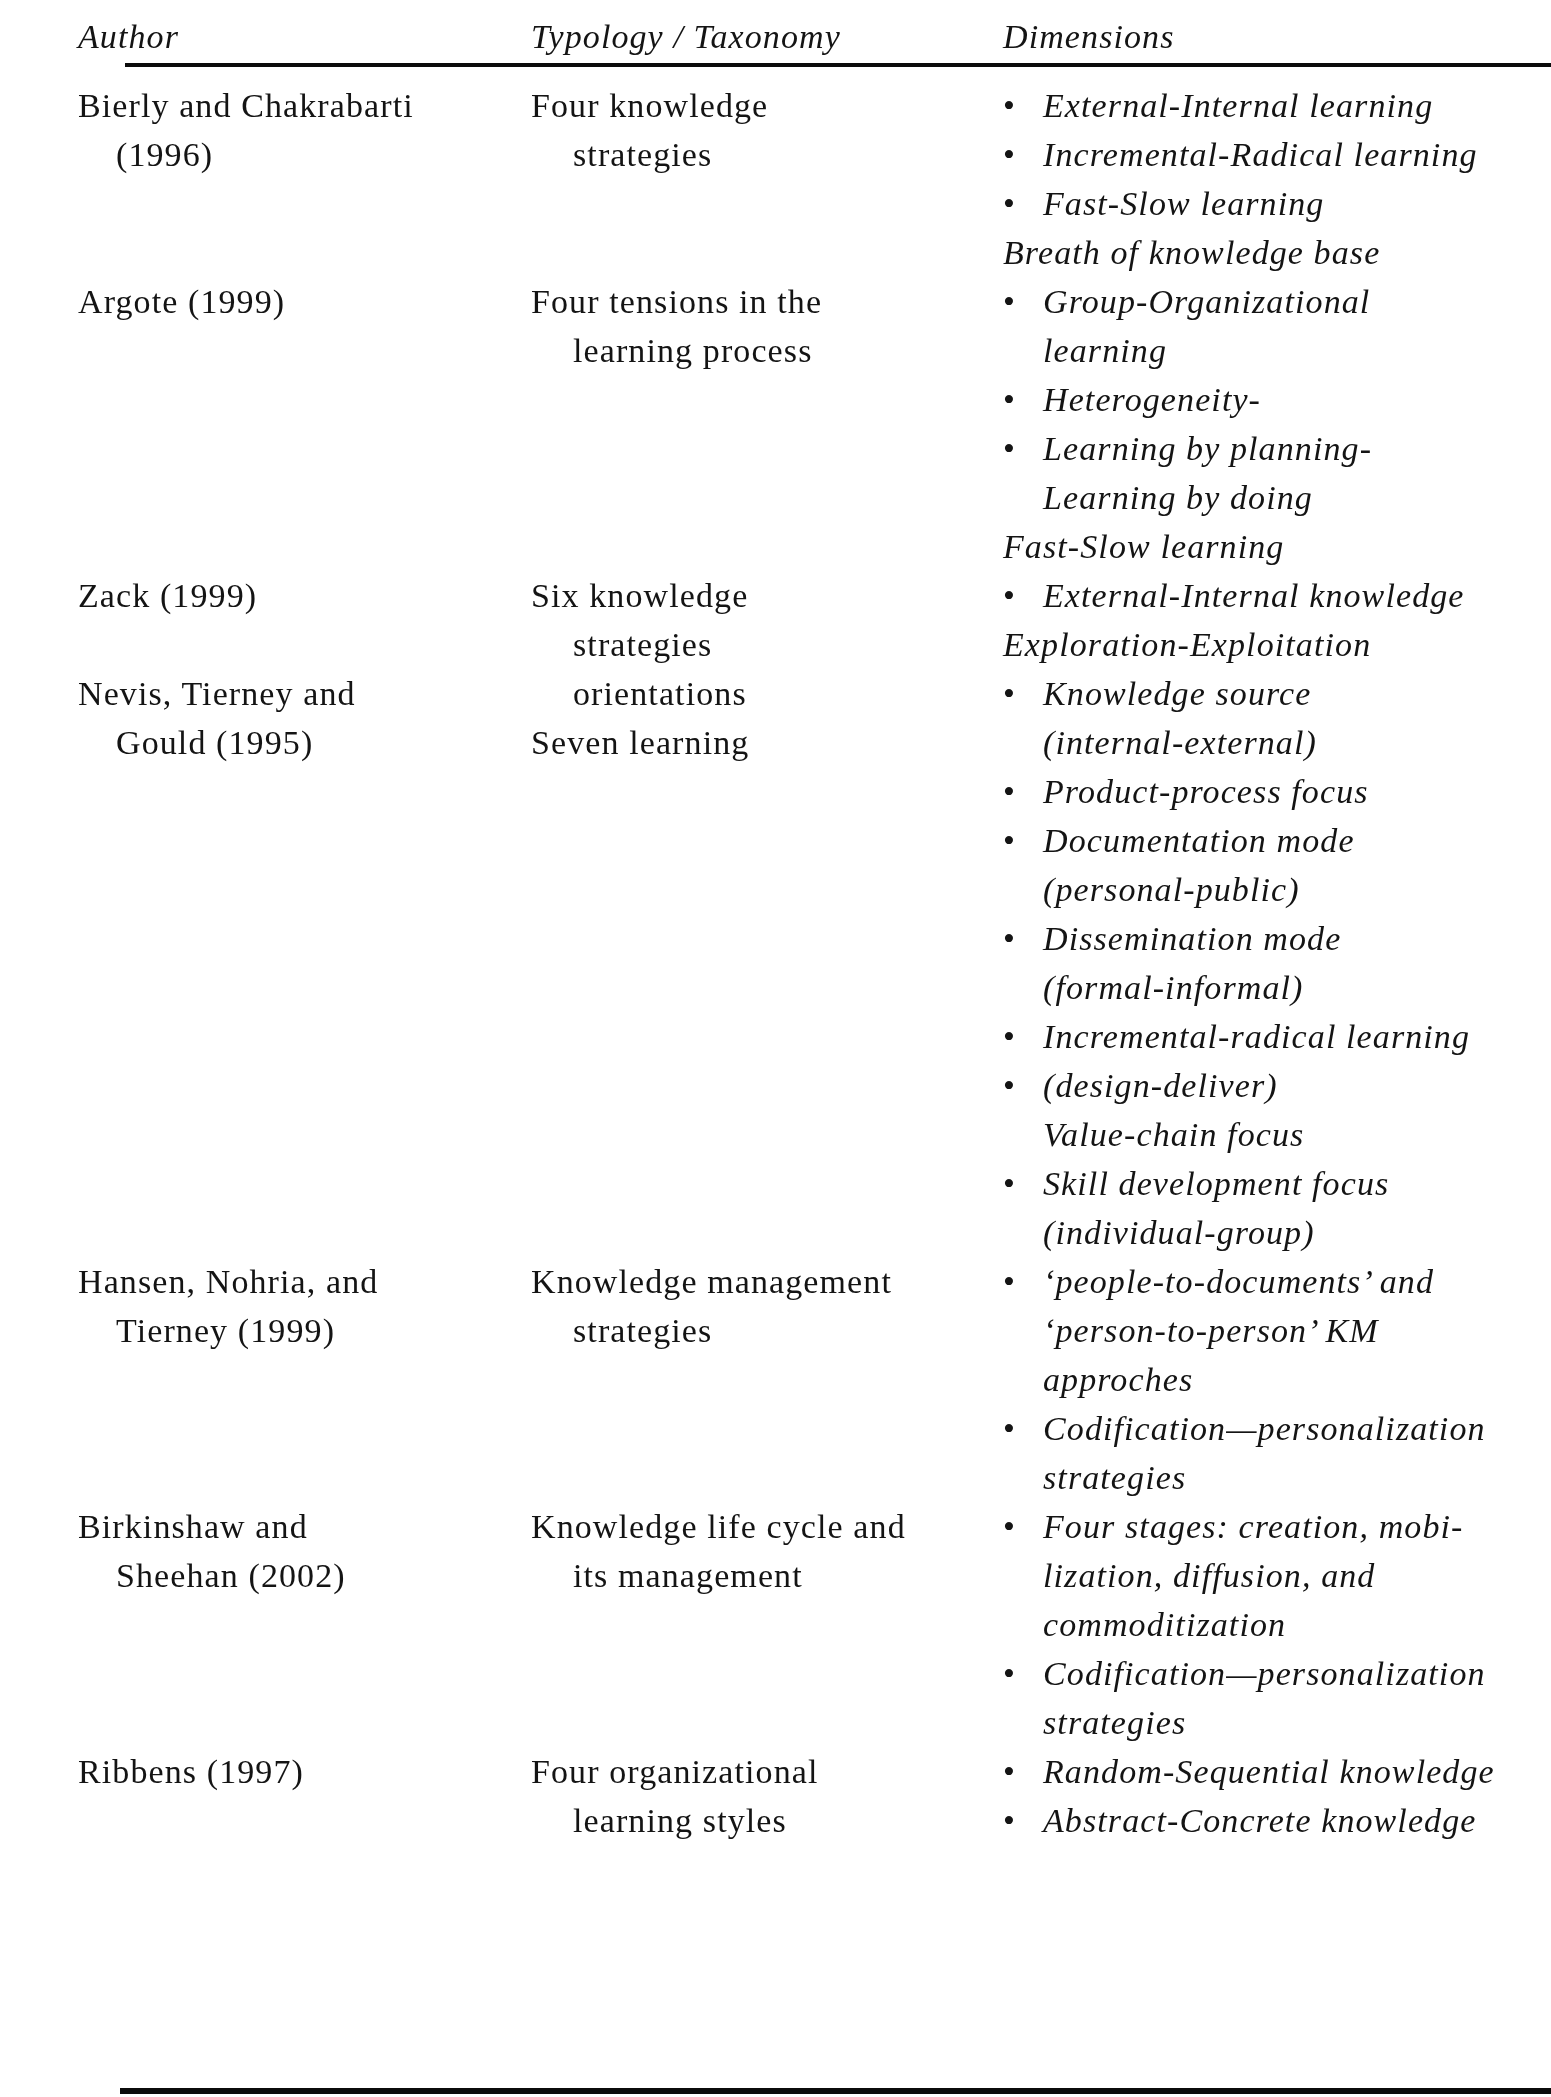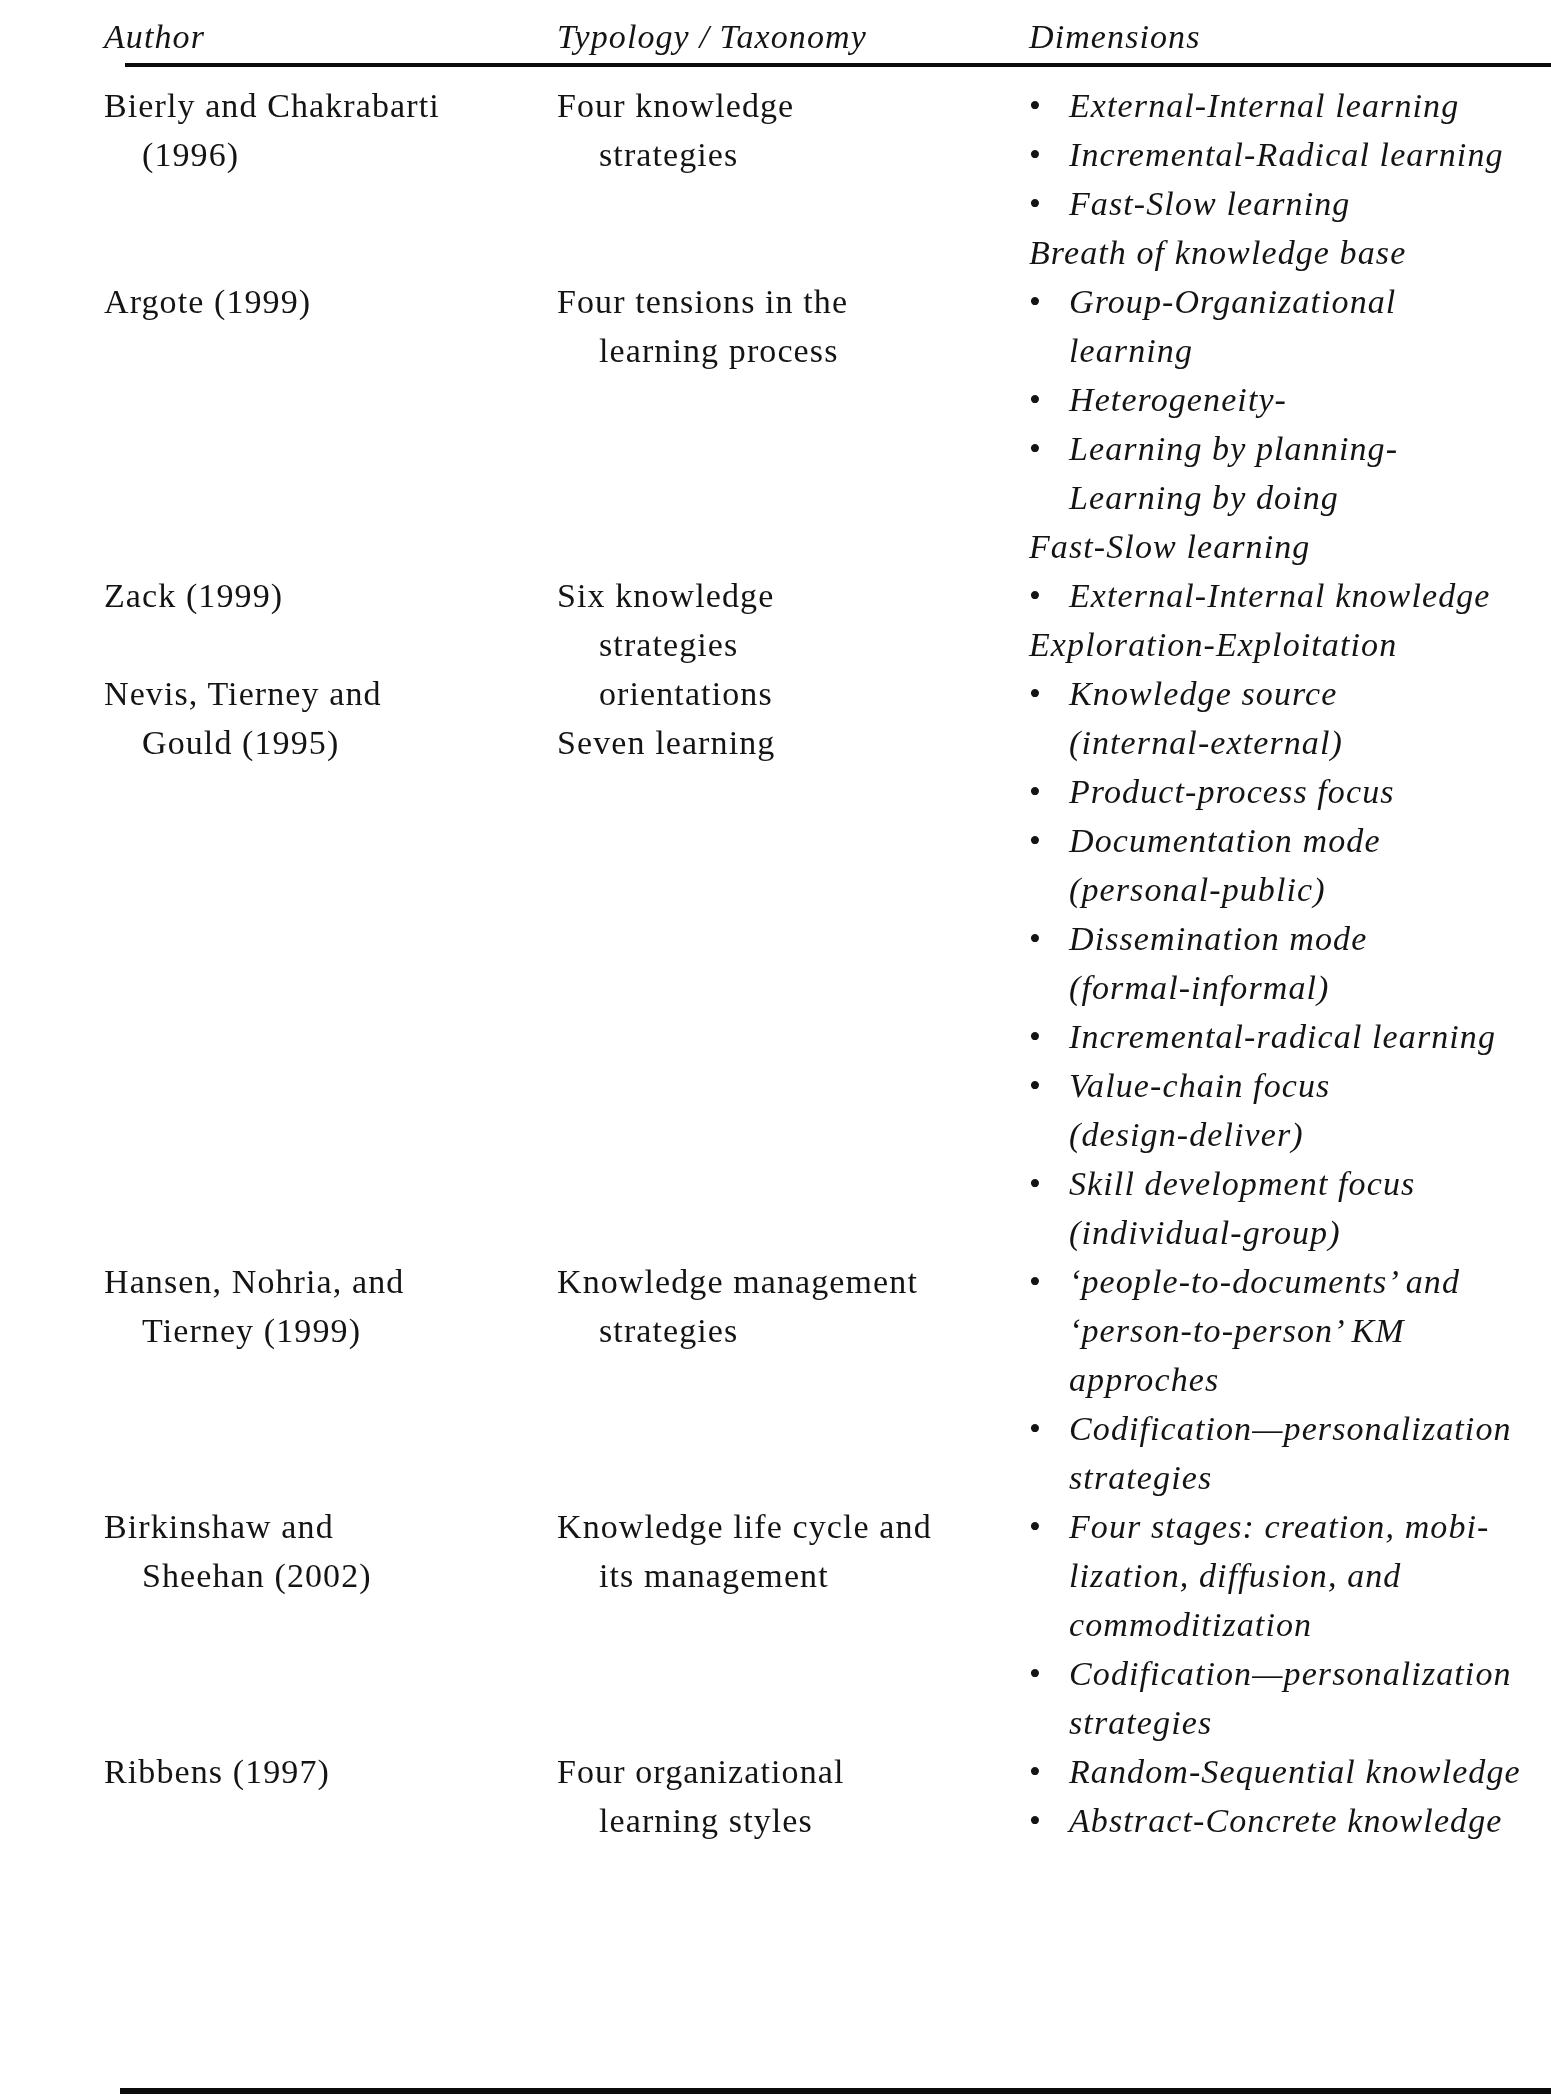--- a/index.html
+++ b/index.html
@@ -11,21 +11,21 @@
     background: #ffffff;
     overflow: hidden;
     color: #141414;
     font-family: "Liberation Serif", serif;
     font-size: 34px;
     line-height: 49px;
     letter-spacing: 1.1px;
   }
 
   
-  .trow { display: flex; padding-left: 104px; }
+  .trow { display: flex; padding-left: 78px; }
   .c1 { flex: 0 0 453px; width: 453px; }
   .c2 { flex: 0 0 472px; width: 472px; }
   .c3 { flex: 1 1 auto; min-width: 0; }
 
   .thead { padding-top: 12px; }
   .hdr { font-style: italic; }
 
   .rule-top {
     height: 4px;
     background: #0b0b0b;
@@ -201,22 +201,22 @@
           </div>
           <div class="dim">
             <span class="bullet">•</span>
             <div class="dtext">
               <div class="line">Incremental-radical learning</div>
             </div>
           </div>
           <div class="dim">
             <span class="bullet">•</span>
             <div class="dtext">
+              <div class="line">(design-deliver)</div>
               <div class="line">Value-chain focus</div>
-              <div class="line">(design-deliver)</div>
             </div>
           </div>
           <div class="dim">
             <span class="bullet">•</span>
             <div class="dtext">
               <div class="line">Skill development focus</div>
               <div class="line">(individual-group)</div>
             </div>
           </div>
         </div>

